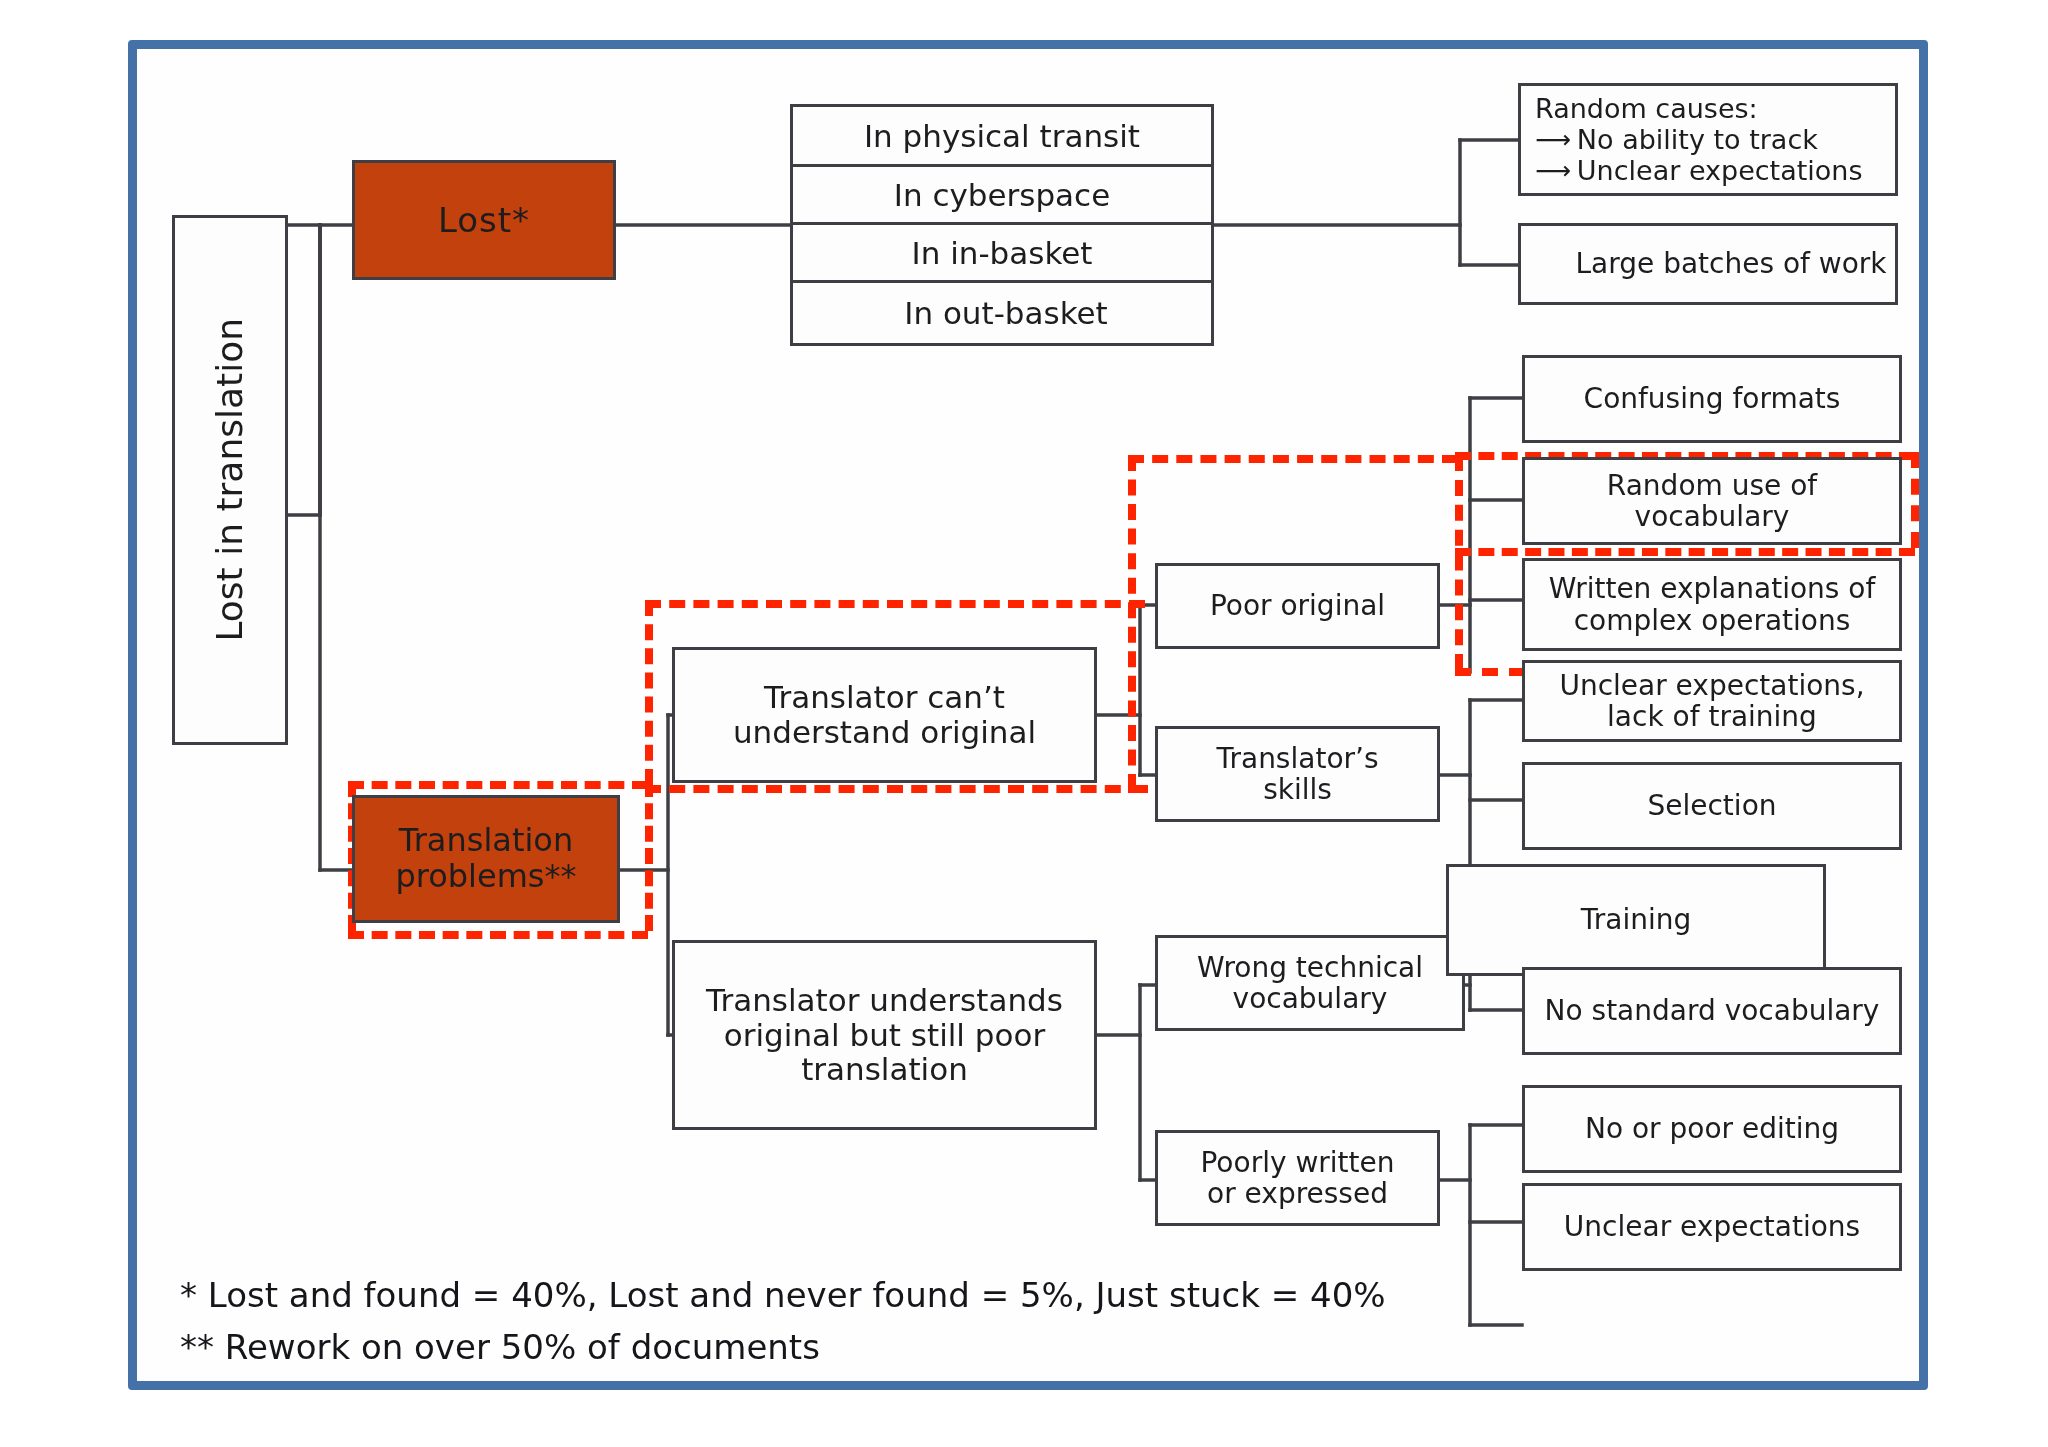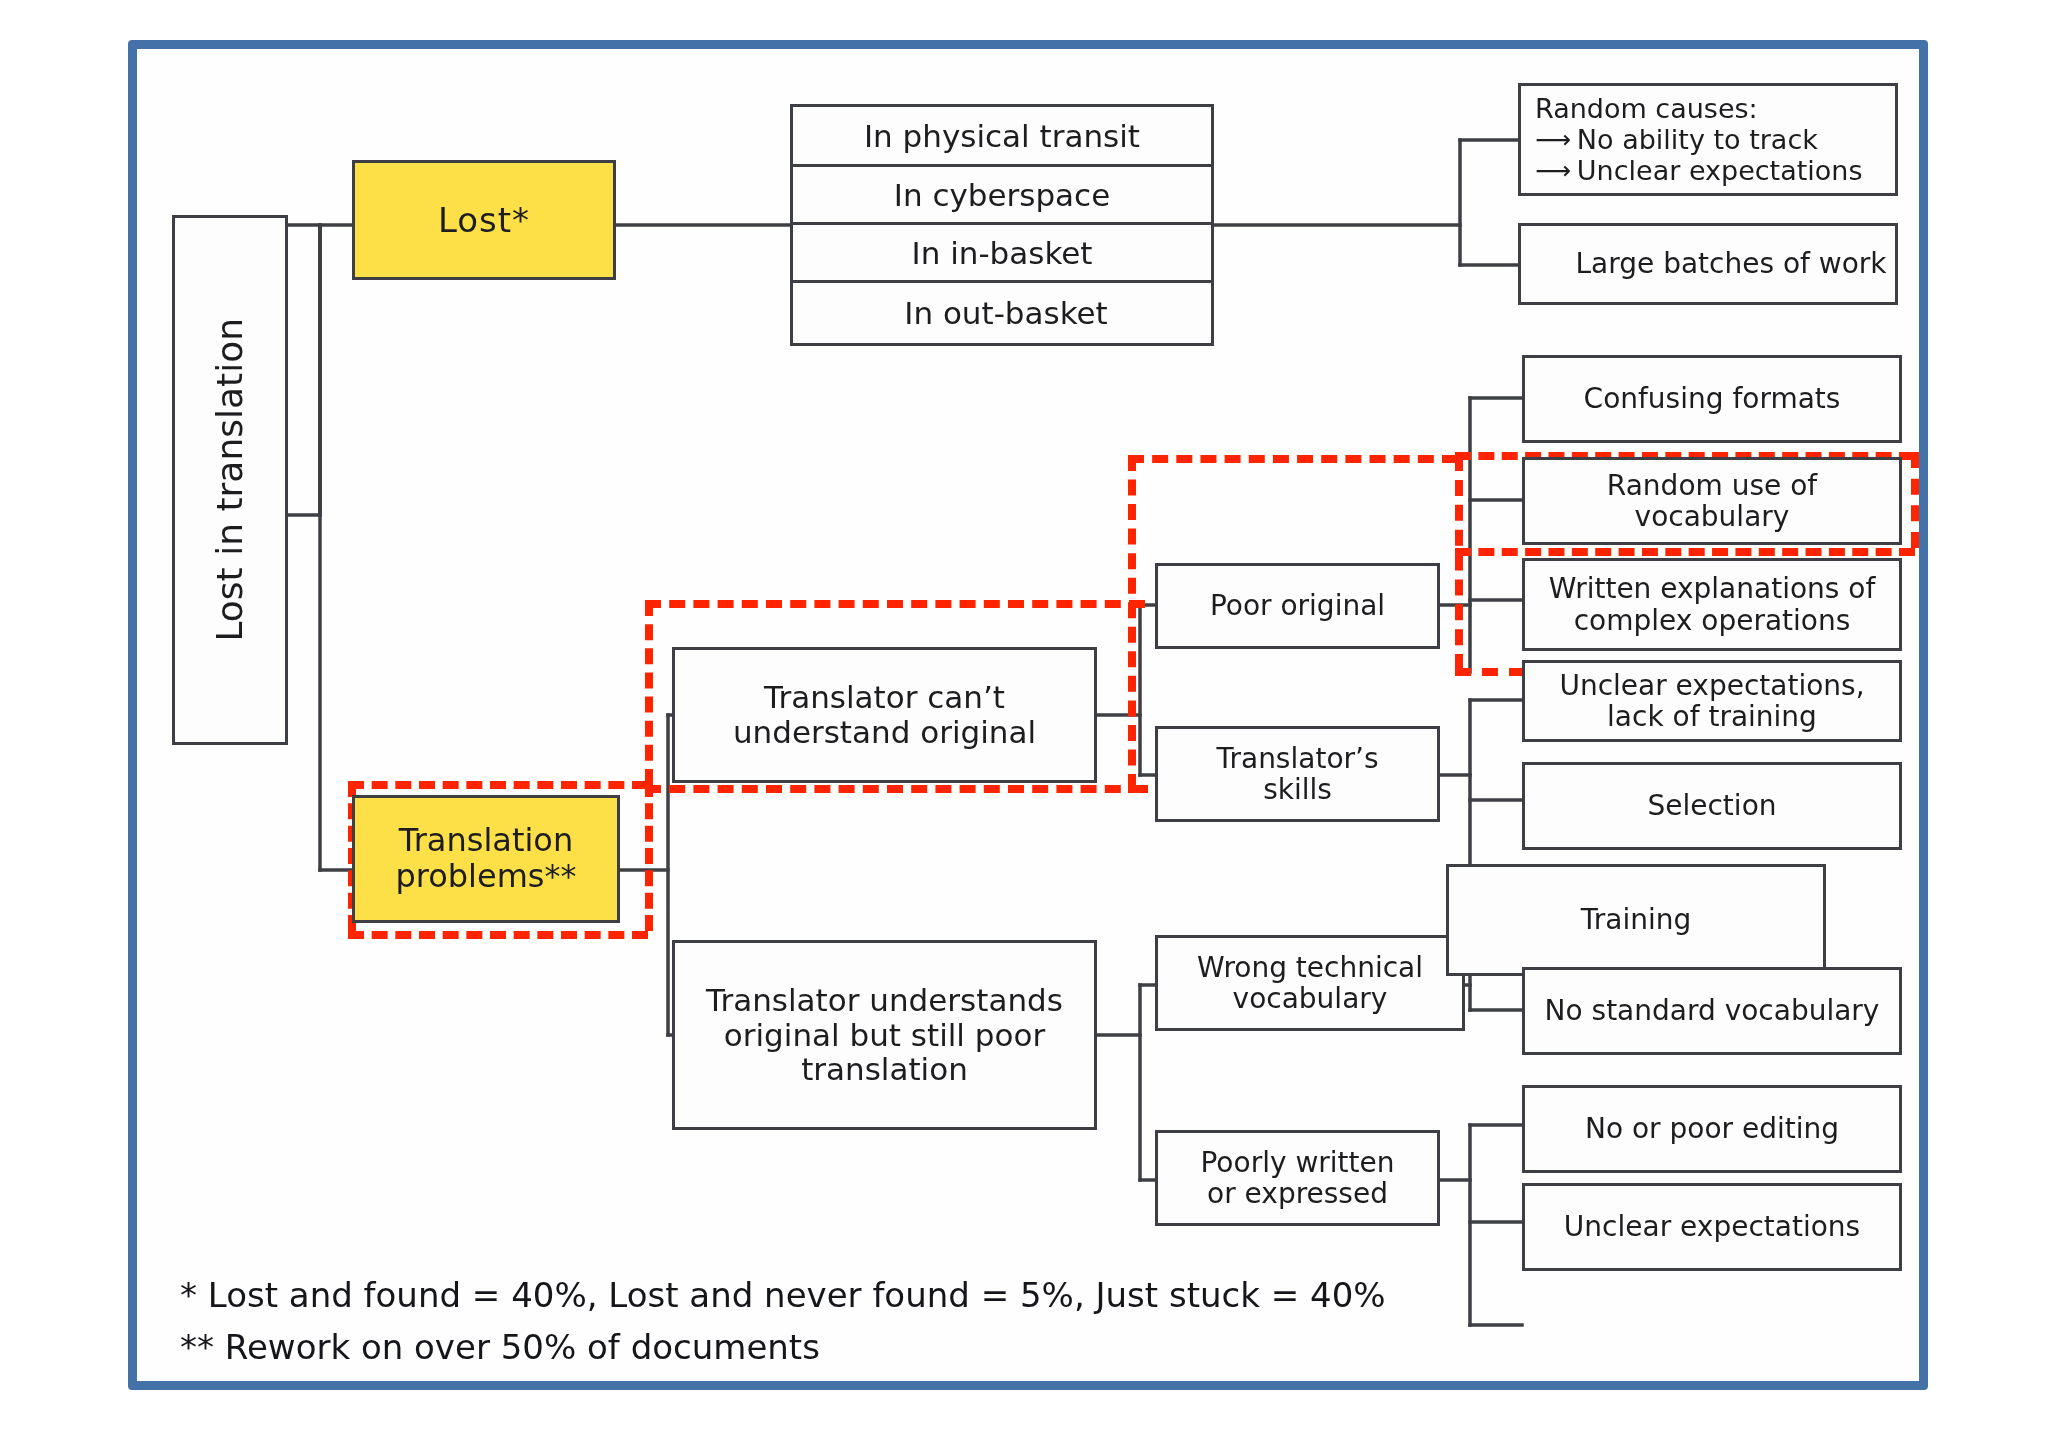--- a/index.html
+++ b/index.html
@@ -4,21 +4,21 @@
 <style>
   html,body{margin:0;padding:0;background:#ffffff;}
   body{width:2048px;height:1447px;font-family:"DejaVu Sans",sans-serif;}
   #stage{position:relative;width:2048px;height:1447px;background:#ffffff;overflow:hidden;}
   #frame{position:absolute;left:128px;top:40px;width:1800px;height:1350px;
          border:9px solid #4472a8;border-radius:4px;background:#fefefe;box-sizing:border-box;}
   svg.wires{position:absolute;left:0;top:0;width:2048px;height:1447px;pointer-events:none;}
   .node{position:absolute;box-sizing:border-box;border:3px solid #3d3f45;background:#fdfdfd;
         display:flex;align-items:center;justify-content:center;text-align:center;
         font-family:"DejaVu Sans",sans-serif;color:#1d1d20;line-height:1.12;}
-  .node.blue{background:#fde047;}
+  .node.blue{background:#c2410c;}
   .node .tx{padding:2px 8px;display:block;}
   .stack{position:absolute;box-sizing:border-box;border:3px solid #3d3f45;background:#fdfdfd;}
   .stack .row{box-sizing:border-box;border-bottom:3px solid #3d3f45;display:flex;
               align-items:center;justify-content:center;text-align:center;color:#1d1d20;}
   .stack .row:last-child{border-bottom:none;margin-left:8px;}
   .vert{writing-mode:vertical-rl;transform:rotate(180deg);white-space:nowrap;}
   .randombox{position:absolute;box-sizing:border-box;border:3px solid #3d3f45;background:#fdfdfd;
              display:flex;flex-direction:column;justify-content:center;padding:6px 14px;color:#1d1d20;}
   .randombox .ln{display:flex;align-items:center;gap:6px;white-space:nowrap;text-align:right;}
   .footnotes{position:absolute;color:#15161a;font-family:"DejaVu Sans",sans-serif;}

